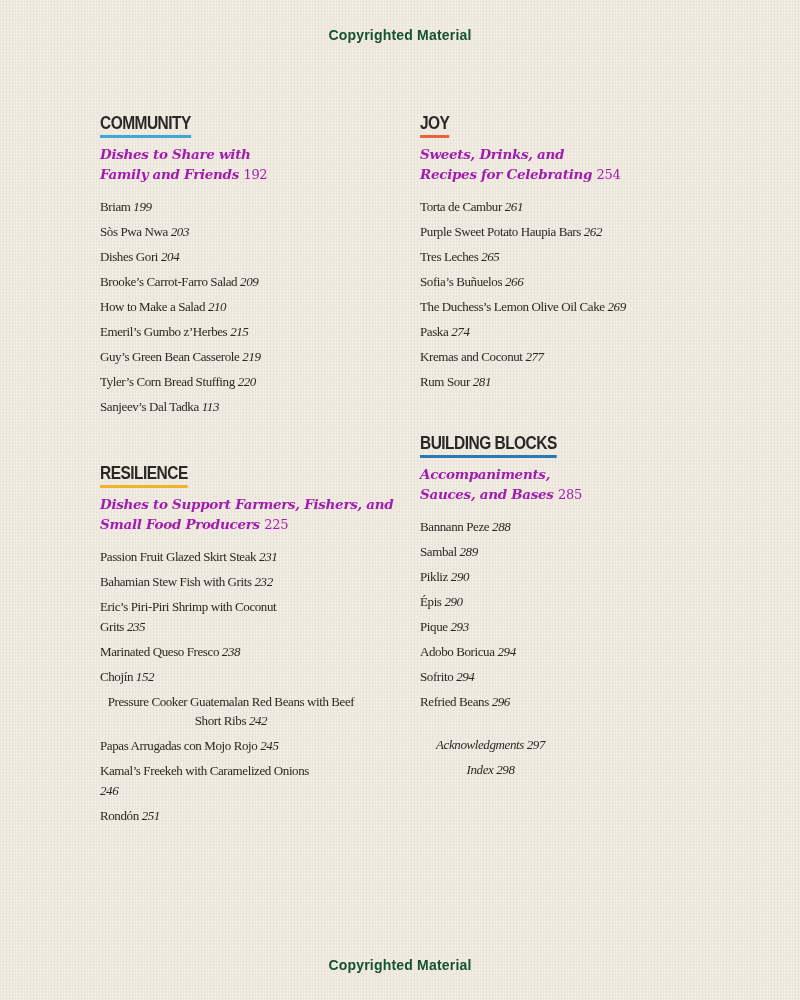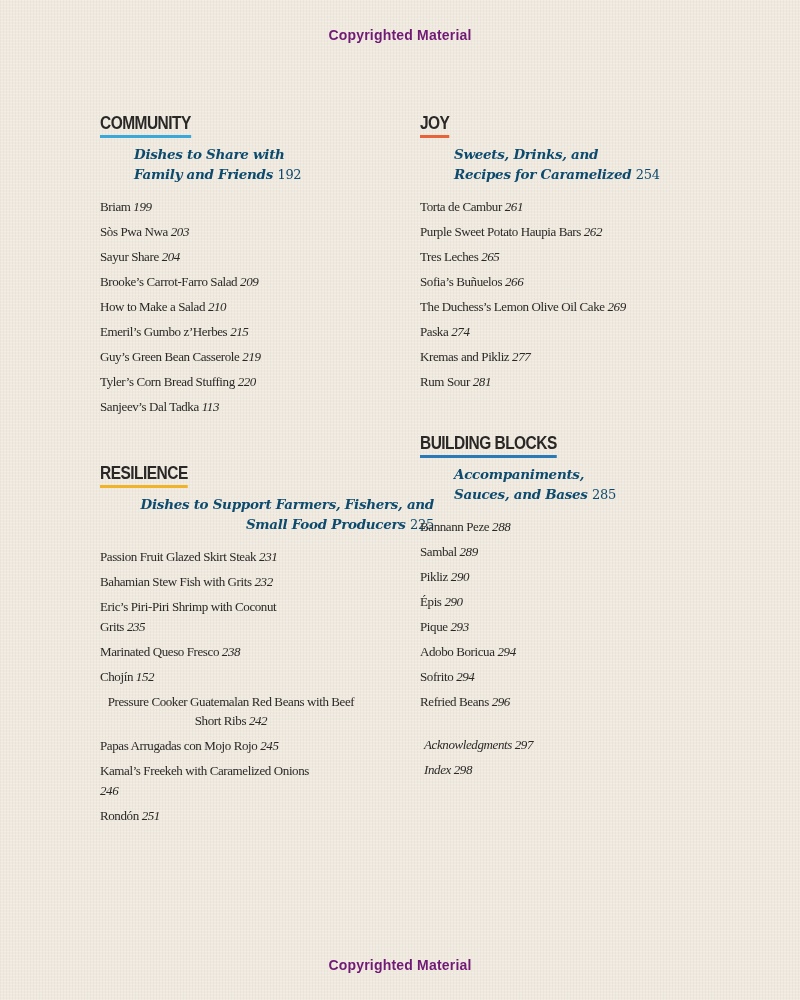--- a/index.html
+++ b/index.html
@@ -19,21 +19,21 @@
       font-family: "DejaVu Serif", "Liberation Serif", serif;
     }
     .watermark {
       position: absolute;
       left: 0;
       width: 800px;
       text-align: center;
       font-family: "Liberation Sans", "DejaVu Sans", sans-serif;
       font-size: 14px;
       font-weight: bold;
-      color: #701a75;
+      color: #14532d;
       letter-spacing: 0.2px;
     }
     .watermark.top { top: 27px; }
     .watermark.bottom { top: 957px; }
 
     .column {
       position: absolute;
       width: 300px;
     }
     .col-left { left: 100px; }
@@ -59,23 +59,22 @@
       border-bottom: 3px solid #3aa8d8;
       margin: 0;
     }
     .subtitle {
       margin-top: 6px;
       font-family: "DejaVu Serif", "Liberation Serif", serif;
       font-style: italic;
       font-weight: bold;
       font-size: 13.5px;
       line-height: 20px;
-      color: #0c4a6e;
+      color: #a21caf;
       letter-spacing: -0.3px;
-      margin-left: 34px;
     }
     .subtitle .pg {
       font-weight: normal;
       font-style: normal;
       font-size: 13px;
     }
     .entries {
       list-style: none;
       margin: 12px 0 0 0;
       padding: 0;
@@ -92,53 +91,54 @@
     .entry .pg {
       font-style: italic;
       font-size: 13px;
     }
     .entry.italic .title { font-style: italic; }
     .extras {
       list-style: none;
       margin: 0;
       padding: 0;
       position: absolute;
-      left: 4px;
+      left: 16px;
+      text-align: center;
     }
   </style>
 </head>
 <body>
 
 <div class="watermark top">Copyrighted Material</div>
 
 <div class="column col-left" style="top:0;">
 
   <section class="section" style="top:113px;">
     <h2 class="section-heading" style="border-bottom-color:#3aa8d8;">COMMUNITY</h2>
     <div class="subtitle">
       <span>Dishes to Share with</span><br>
       <span>Family and Friends</span>
       <span class="pg">192</span>
     </div>
     <ul class="entries">
       <li class="entry"><span class="title">Briam</span> <span class="pg">199</span></li>
       <li class="entry"><span class="title">Sòs Pwa Nwa</span> <span class="pg">203</span></li>
-      <li class="entry"><span class="title">Sayur Share</span> <span class="pg">204</span></li>
+      <li class="entry"><span class="title">Dishes Gori</span> <span class="pg">204</span></li>
       <li class="entry"><span class="title">Brooke’s Carrot-Farro Salad</span> <span class="pg">209</span></li>
       <li class="entry"><span class="title">How to Make a Salad</span> <span class="pg">210</span></li>
       <li class="entry"><span class="title">Emeril’s Gumbo z’Herbes</span> <span class="pg">215</span></li>
       <li class="entry"><span class="title">Guy’s Green Bean Casserole</span> <span class="pg">219</span></li>
       <li class="entry"><span class="title">Tyler’s Corn Bread Stuffing</span> <span class="pg">220</span></li>
       <li class="entry"><span class="title">Sanjeev’s Dal Tadka</span> <span class="pg">113</span></li>
     </ul>
   </section>
 
   <section class="section" style="top:463px;">
     <h2 class="section-heading" style="border-bottom-color:#f0b429;">RESILIENCE</h2>
-    <div class="subtitle" style="width:300px;text-align:right;">
+    <div class="subtitle" style="width:300px;">
       <span>Dishes to Support Farmers, Fishers, and</span><br>
       <span>Small Food Producers</span>
       <span class="pg">225</span>
     </div>
     <ul class="entries" style="width:270px;">
       <li class="entry"><span class="title">Passion Fruit Glazed Skirt Steak</span> <span class="pg">231</span></li>
       <li class="entry"><span class="title">Bahamian Stew Fish with Grits</span> <span class="pg">232</span></li>
       <li class="entry" style="width:190px;"><span class="title">Eric’s Piri-Piri Shrimp with Coconut Grits</span> <span class="pg">235</span></li>
       <li class="entry"><span class="title">Marinated Queso Fresco</span> <span class="pg">238</span></li>
       <li class="entry"><span class="title">Chojín</span> <span class="pg">152</span></li>
@@ -149,31 +149,31 @@
     </ul>
   </section>
 </div>
 
 <div class="column col-right" style="top:0;">
 
   <section class="section" style="top:113px;">
     <h2 class="section-heading" style="border-bottom-color:#e8623a;">JOY</h2>
     <div class="subtitle">
       <span>Sweets, Drinks, and</span><br>
-      <span>Recipes for Caramelized</span>
+      <span>Recipes for Celebrating</span>
       <span class="pg">254</span>
     </div>
     <ul class="entries" style="width:320px;">
       <li class="entry"><span class="title">Torta de Cambur</span> <span class="pg">261</span></li>
       <li class="entry"><span class="title">Purple Sweet Potato Haupia Bars</span> <span class="pg">262</span></li>
       <li class="entry"><span class="title">Tres Leches</span> <span class="pg">265</span></li>
       <li class="entry"><span class="title">Sofia’s Buñuelos</span> <span class="pg">266</span></li>
       <li class="entry"><span class="title">The Duchess’s Lemon Olive Oil Cake</span> <span class="pg">269</span></li>
       <li class="entry"><span class="title">Paska</span> <span class="pg">274</span></li>
-      <li class="entry"><span class="title">Kremas and Pikliz</span> <span class="pg">277</span></li>
+      <li class="entry"><span class="title">Kremas and Coconut</span> <span class="pg">277</span></li>
       <li class="entry"><span class="title">Rum Sour</span> <span class="pg">281</span></li>
     </ul>
   </section>
 
   <section class="section" style="top:433px;">
     <h2 class="section-heading" style="border-bottom-color:#2a7ab8;">BUILDING BLOCKS</h2>
     <div class="subtitle">
       <span>Accompaniments,</span><br>
       <span>Sauces, and Bases</span>
       <span class="pg">285</span>

